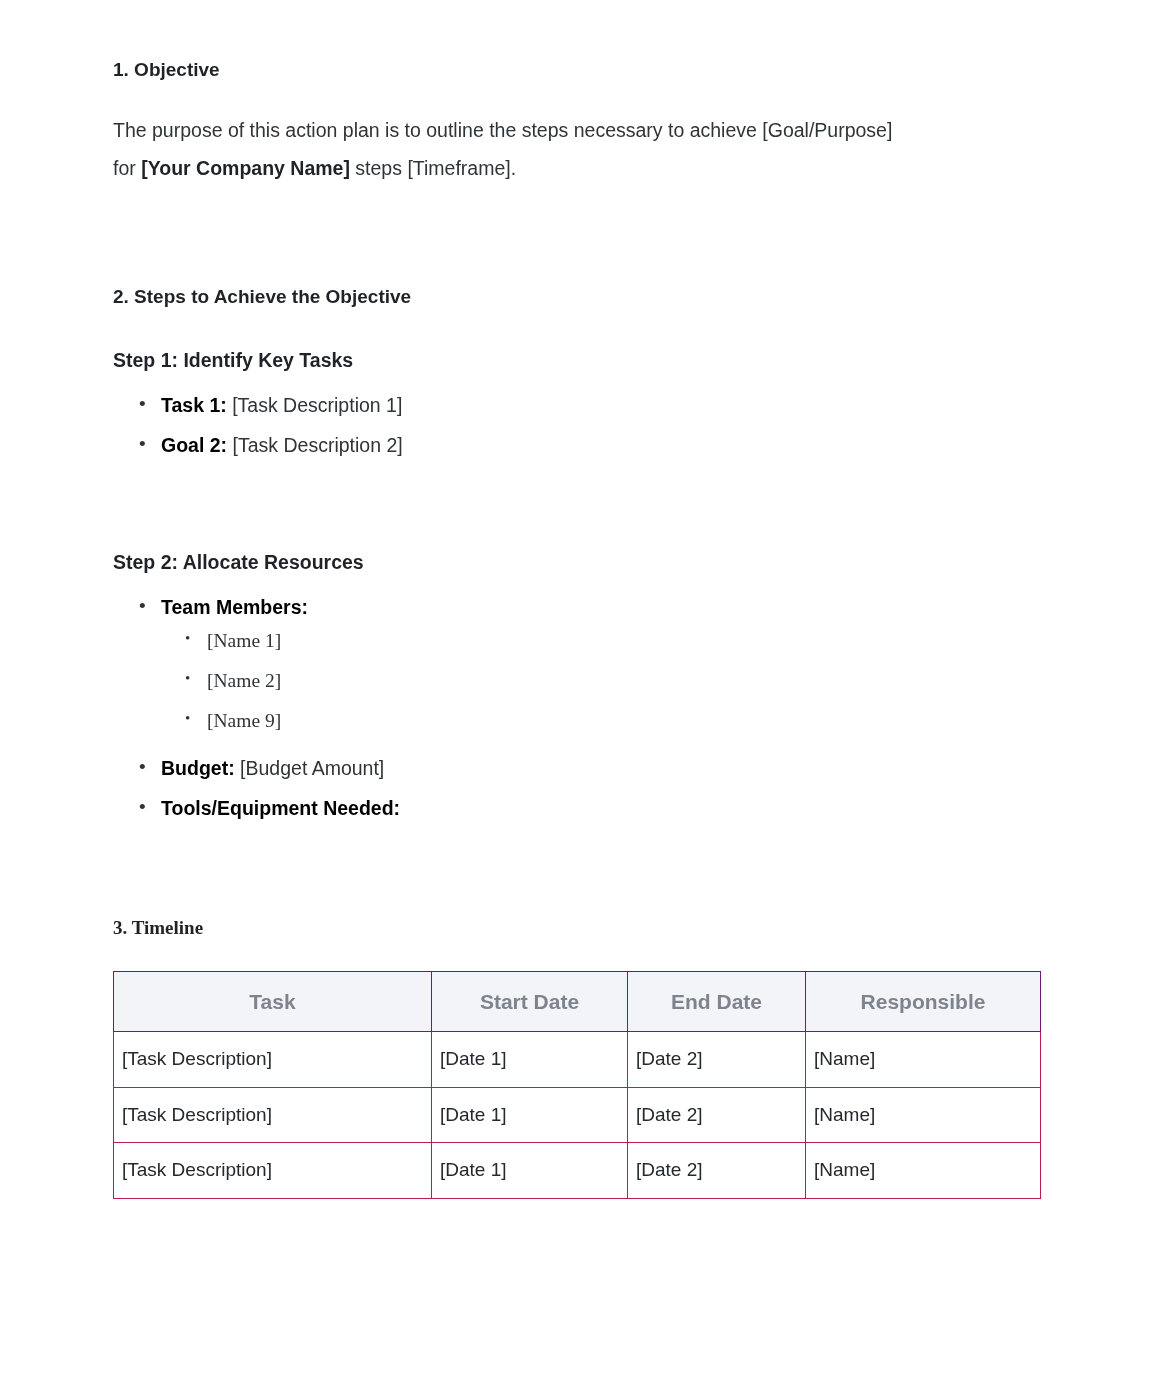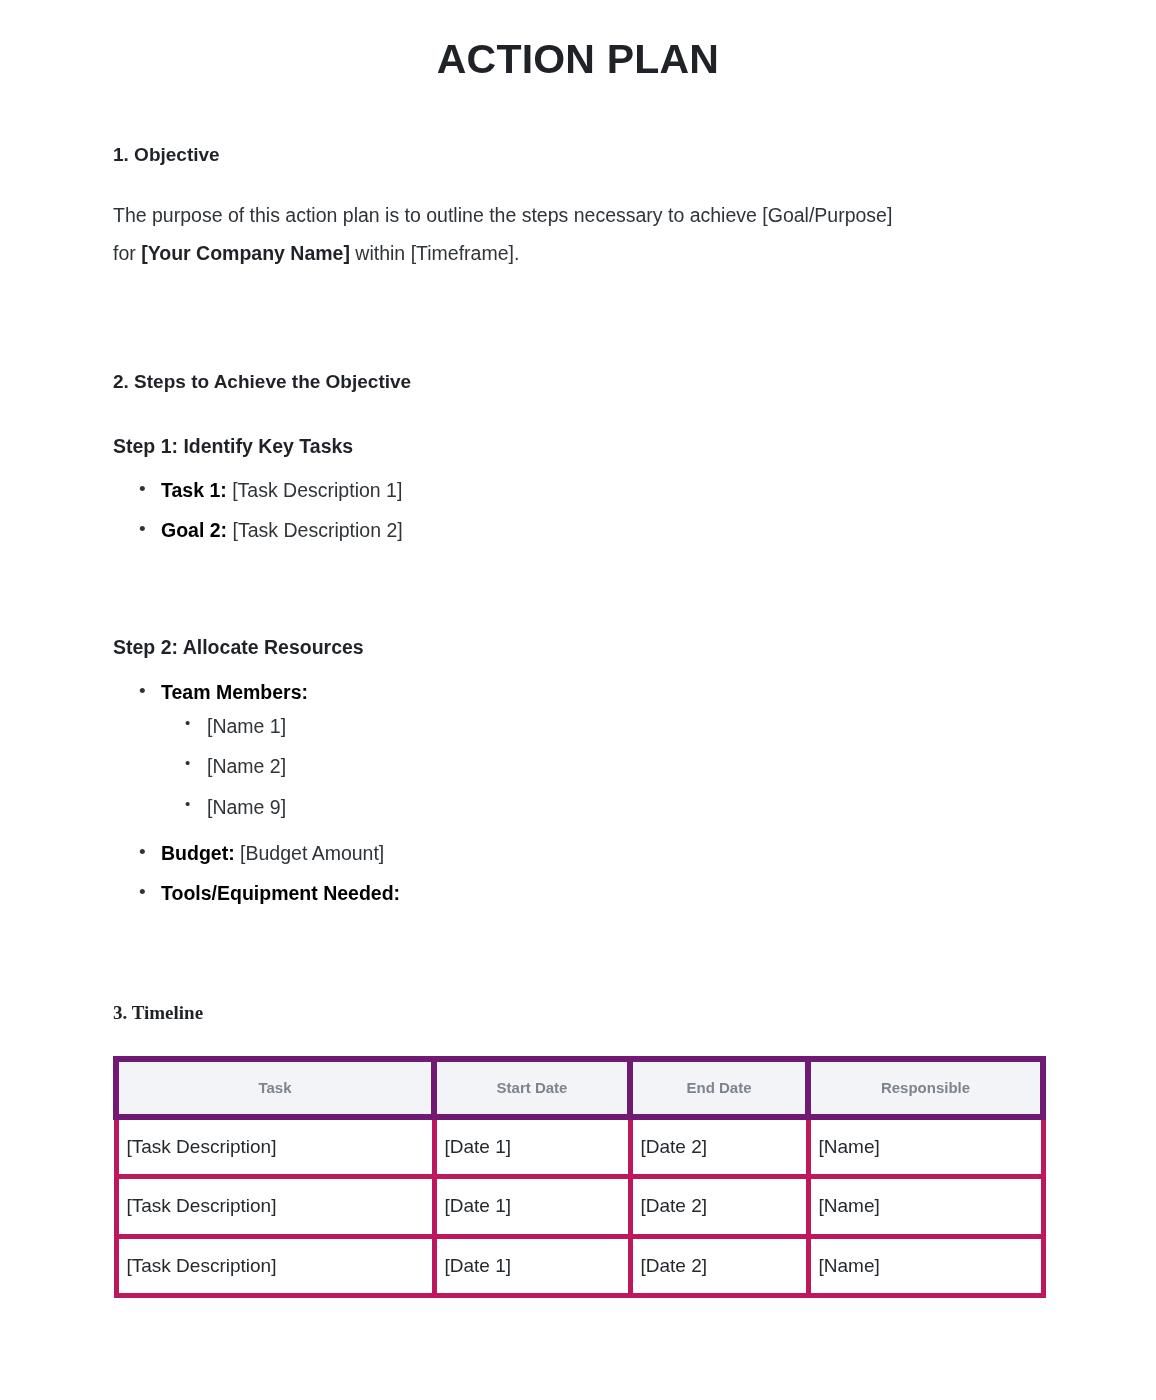--- a/index.html
+++ b/index.html
@@ -92,20 +92,21 @@
     margin: 0;
     padding-left: 24px;
     list-style: none;
   }
   ul.lvl2 > li {
     position: relative;
     font-size: 19.5px;
     line-height: 1.45;
     padding: 6px 0 6px 22px;
     color: #2f3438;
+    font-family: Liberation Serif, serif;
   }
   ul.lvl2 > li::before {
     content: "\2022";
     position: absolute;
     left: 0;
     top: 5px;
     font-size: 15px;
     color: #2f3438;
     line-height: 1.6;
   }
@@ -123,49 +124,48 @@
   }
   table.timeline-table col.c-task { width: 318px; }
   table.timeline-table col.c-start { width: 196px; }
   table.timeline-table col.c-end { width: 178px; }
   table.timeline-table col.c-resp { width: 235px; }
 
   table.timeline-table thead th {
     background: #f3f4f7;
     color: #7d848e;
     font-weight: bold;
-    font-size: 15px;
+    font-size: 21px;
     text-align: center;
     padding: 16px 10px;
-    border: 6px solid #701a75;
+    border: 1px solid #701a75;
     line-height: 1.3;
   }
   table.timeline-table tbody td {
     background: #ffffff;
     color: #24292e;
     font-weight: normal;
     font-size: 19px;
     text-align: left;
     padding: 14px 10px 14px 8px;
-    border: 5px solid #be185d;
+    border: 1px solid #be185d;
     line-height: 1.4;
   }
 </style>
 </head>
 <body>
 
 <div class="page">
 
-  <h1 class="doc-title">ACTION PLAN</h1>
 
   <div class="content">
 
     <h2 class="section-heading sec1-heading">1. Objective</h2>
 
-    <p class="body-text"><span>The purpose of this action plan is to outline the steps necessary to achieve [Goal/Purpose] for </span><b>[Your Company Name]</b><span> within [Timeframe].</span></p>
+    <p class="body-text"><span>The purpose of this action plan is to outline the steps necessary to achieve [Goal/Purpose] for </span><b>[Your Company Name]</b><span> steps [Timeframe].</span></p>
 
     <h2 class="section-heading sec2-heading">2. Steps to Achieve the Objective</h2>
 
     <h3 class="step-heading">Step 1: Identify Key Tasks</h3>
     <ul class="lvl1">
       <li><span class="lbl">Task 1:</span><span class="val"> [Task Description 1]</span></li>
       <li><span class="lbl">Goal 2:</span><span class="val"> [Task Description 2]</span></li>
     </ul>
 
     <div class="spacer-lg"></div>

